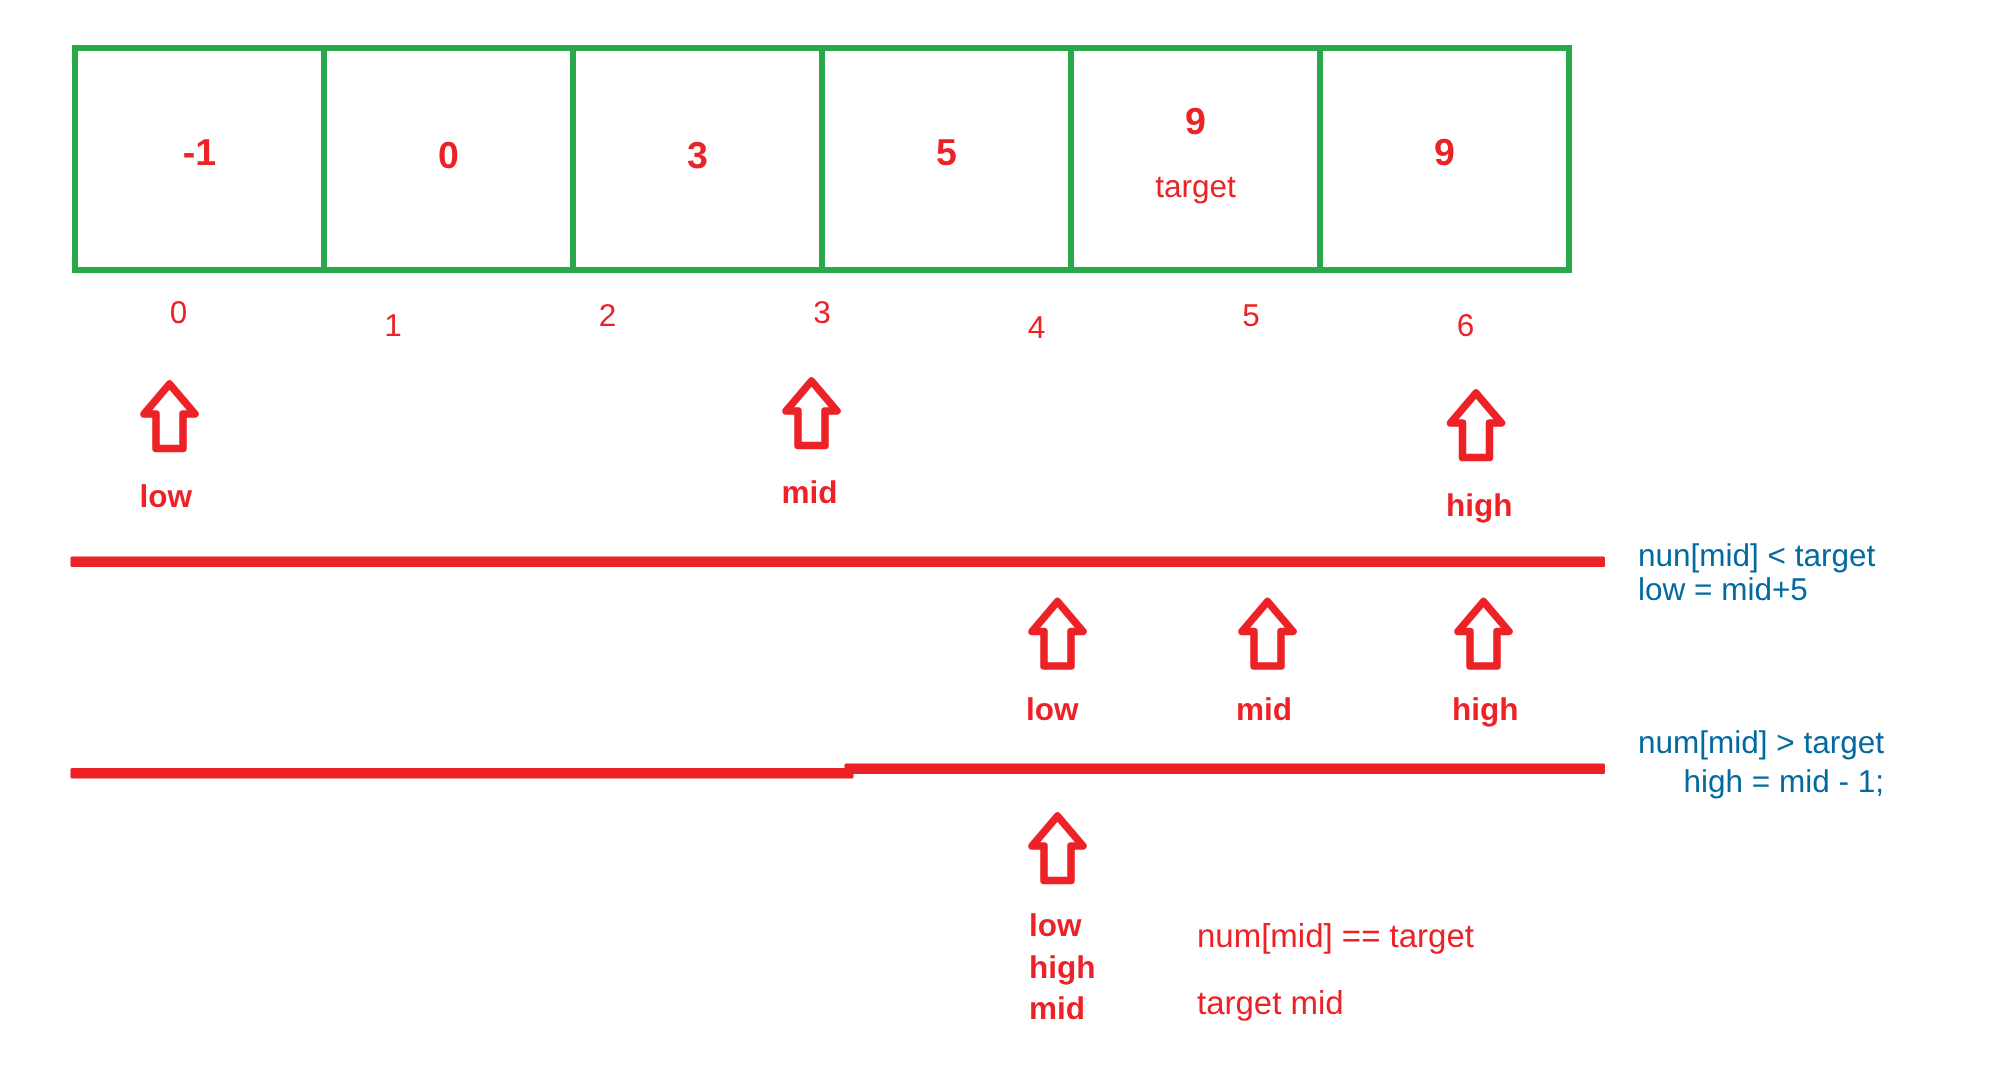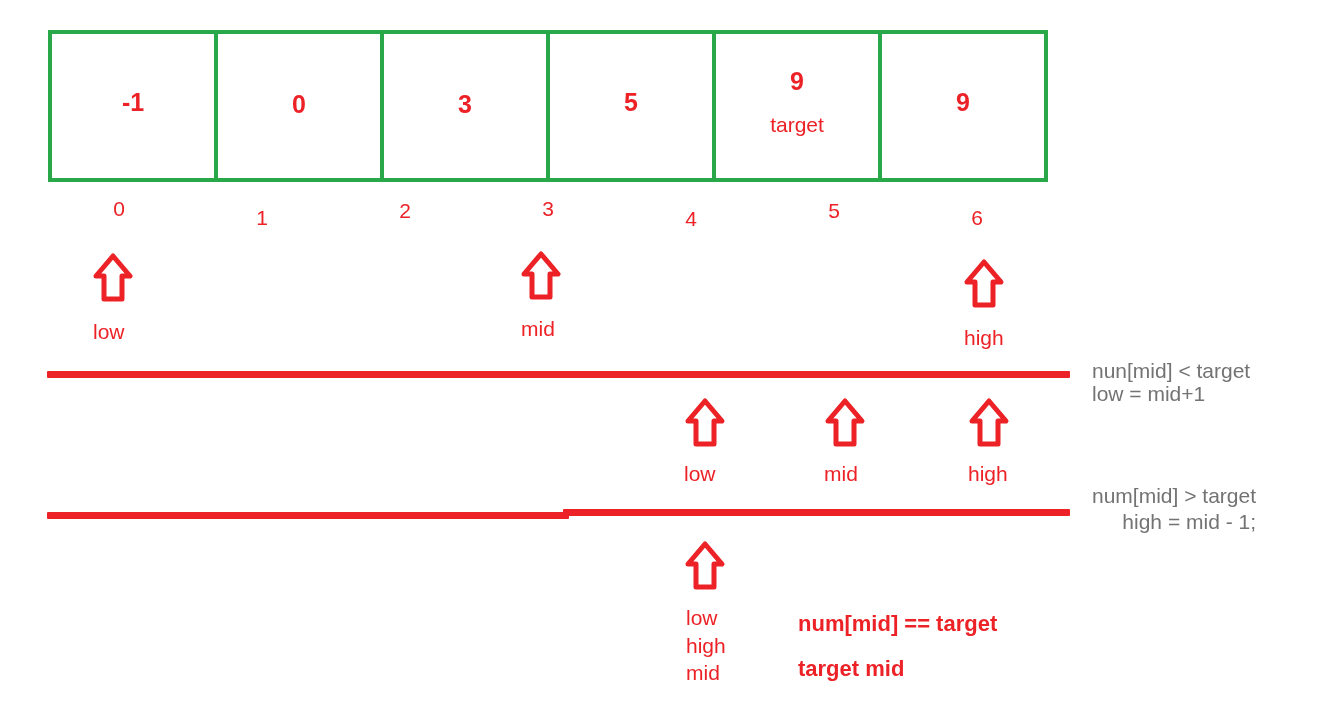--- a/index.html
+++ b/index.html
@@ -78,50 +78,50 @@
     width: 42px;
     height: 52px;
   }
   .arrow svg { display: block; width: 100%; height: 100%; }
 
   
   .ptr-label {
     position: absolute;
     color: #ec2227;
     font-size: 21px;
-    font-weight: normal;
+    font-weight: bold;
     line-height: 1.32;
     white-space: pre;
   }
 
   
   .hrule {
     position: absolute;
     background: #ec2227;
     height: 7px;
     border-radius: 1px;
   }
 
   
   .annotation {
     position: absolute;
-    color: #737373;
+    color: #0369a1;
     font-size: 21px;
     font-weight: normal;
     line-height: 1.22;
     white-space: pre;
   }
   .annotation.tight { line-height: 1.08; }
 
   
   .code-line {
     position: absolute;
     color: #ec2227;
     font-size: 22px;
-    font-weight: bold;
+    font-weight: normal;
     line-height: 1.3;
     white-space: pre;
   }
 </style>
 </head>
 <body>
 
 <div id="canvas">
 
   <div class="array-row">
@@ -177,21 +177,21 @@
 
   <div class="arrow" style="left:963px; top:258px;">
     <svg viewBox="0 0 42 52" xmlns="http://www.w3.org/2000/svg">
       <path d="M21 4 L38 24 L30 24 L30 47 L12 47 L12 24 L4 24 Z" fill="#ffffff" stroke="#ec2227" stroke-width="5" stroke-linejoin="round" stroke-linecap="round"></path>
     </svg>
   </div>
   <div class="ptr-label" style="left:964px; top:324px;">high</div>
 
   <div class="hrule" style="left:47px; top:371px; width:1023px;"></div>
 
-  <div class="annotation tight" style="left:1092px; top:360px;"><span>nun[mid] &lt; target</span><br><span>low = mid+1</span></div>
+  <div class="annotation tight" style="left:1092px; top:360px;"><span>nun[mid] &lt; target</span><br><span>low = mid+5</span></div>
 
   <div class="arrow" style="left:684px; top:397px;">
     <svg viewBox="0 0 42 52" xmlns="http://www.w3.org/2000/svg">
       <path d="M21 4 L38 24 L30 24 L30 47 L12 47 L12 24 L4 24 Z" fill="#ffffff" stroke="#ec2227" stroke-width="5" stroke-linejoin="round" stroke-linecap="round"></path>
     </svg>
   </div>
   <div class="ptr-label" style="left:684px; top:460px;">low</div>
 
   <div class="arrow" style="left:824px; top:397px;">
     <svg viewBox="0 0 42 52" xmlns="http://www.w3.org/2000/svg">

